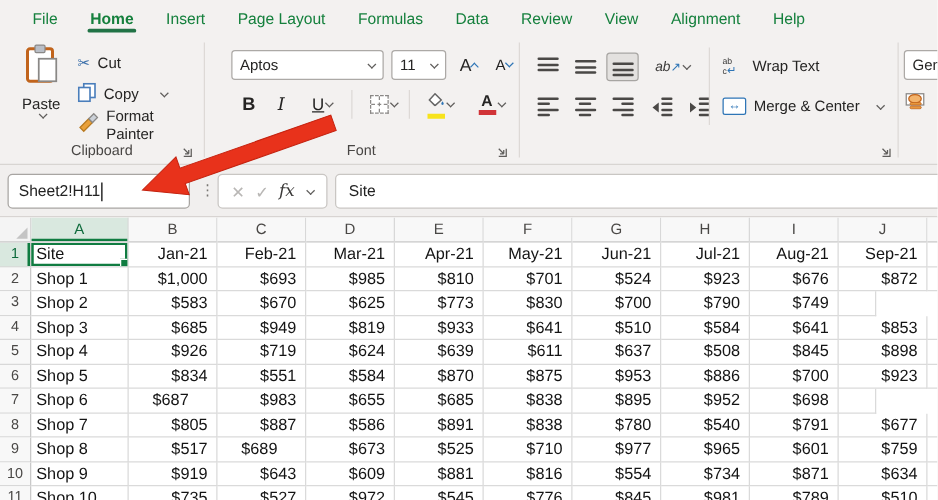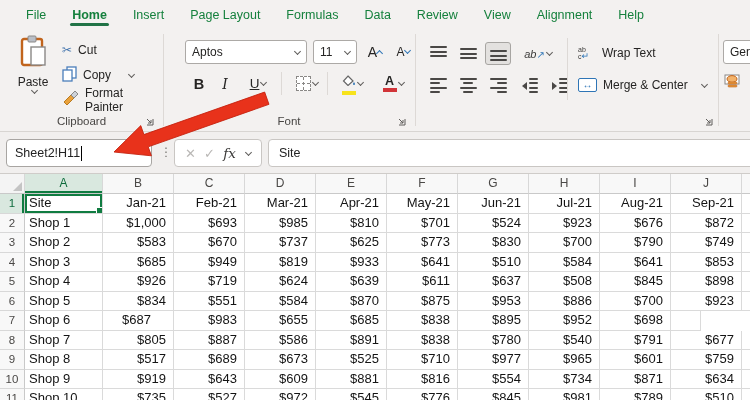--- a/index.html
+++ b/index.html
@@ -385,21 +385,20 @@
       <div class="gc cell num" style="width: 71px; height: 19.5px; line-height: 18.5px;">$923</div>
       <div class="gc cell num" style="width: 71px; height: 19.5px; line-height: 18.5px;">$676</div>
       <div class="gc cell num" style="width: 71px; height: 19.5px; line-height: 18.5px;">$872</div>
       <div class="gc cell" style="width: 30px; height: 19.5px; line-height: 18.5px;"></div>
     </div>
     <div class="g-row">
       <div class="gc rh" style="width: 25px; height: 19.5px; line-height: 18.5px;">3</div>
       <div class="gc cell" style="width: 78px; height: 19.5px; line-height: 18.5px;">Shop 2</div>
       <div class="gc cell num" style="width: 71px; height: 19.5px; line-height: 18.5px;">$583</div>
       <div class="gc cell num" style="width: 71px; height: 19.5px; line-height: 18.5px;">$670</div>
-      <div class="gc cell num" style="width: 71px; height: 19.5px; line-height: 18.5px;">$737</div>
       <div class="gc cell num" style="width: 71px; height: 19.5px; line-height: 18.5px;">$625</div>
       <div class="gc cell num" style="width: 71px; height: 19.5px; line-height: 18.5px;">$773</div>
       <div class="gc cell num" style="width: 71px; height: 19.5px; line-height: 18.5px;">$830</div>
       <div class="gc cell num" style="width: 71px; height: 19.5px; line-height: 18.5px;">$700</div>
       <div class="gc cell num" style="width: 71px; height: 19.5px; line-height: 18.5px;">$790</div>
       <div class="gc cell num" style="width: 71px; height: 19.5px; line-height: 18.5px;">$749</div>
       <div class="gc cell" style="width: 30px; height: 19.5px; line-height: 18.5px;"></div>
     </div>
     <div class="g-row">
       <div class="gc rh" style="width: 25px; height: 19.5px; line-height: 18.5px;">4</div>
@@ -467,21 +466,21 @@
       <div class="gc cell num" style="width: 71px; height: 19.5px; line-height: 18.5px;">$780</div>
       <div class="gc cell num" style="width: 71px; height: 19.5px; line-height: 18.5px;">$540</div>
       <div class="gc cell num" style="width: 71px; height: 19.5px; line-height: 18.5px;">$791</div>
       <div class="gc cell num" style="width: 71px; height: 19.5px; line-height: 18.5px;">$677</div>
       <div class="gc cell" style="width: 30px; height: 19.5px; line-height: 18.5px;"></div>
     </div>
     <div class="g-row">
       <div class="gc rh" style="width: 25px; height: 19.5px; line-height: 18.5px;">9</div>
       <div class="gc cell" style="width: 78px; height: 19.5px; line-height: 18.5px;">Shop 8</div>
       <div class="gc cell num" style="width: 71px; height: 19.5px; line-height: 18.5px;">$517</div>
-      <div class="gc cell num" style="width: 71px; height: 19.5px; line-height: 18.5px;">$689</div>
+      <div class="gc cell num" style="width: 71px; height: 19.5px; line-height: 18.5px; text-align: center;">$689</div>
       <div class="gc cell num" style="width: 71px; height: 19.5px; line-height: 18.5px;">$673</div>
       <div class="gc cell num" style="width: 71px; height: 19.5px; line-height: 18.5px;">$525</div>
       <div class="gc cell num" style="width: 71px; height: 19.5px; line-height: 18.5px;">$710</div>
       <div class="gc cell num" style="width: 71px; height: 19.5px; line-height: 18.5px;">$977</div>
       <div class="gc cell num" style="width: 71px; height: 19.5px; line-height: 18.5px;">$965</div>
       <div class="gc cell num" style="width: 71px; height: 19.5px; line-height: 18.5px;">$601</div>
       <div class="gc cell num" style="width: 71px; height: 19.5px; line-height: 18.5px;">$759</div>
       <div class="gc cell" style="width: 30px; height: 19.5px; line-height: 18.5px;"></div>
     </div>
     <div class="g-row">

